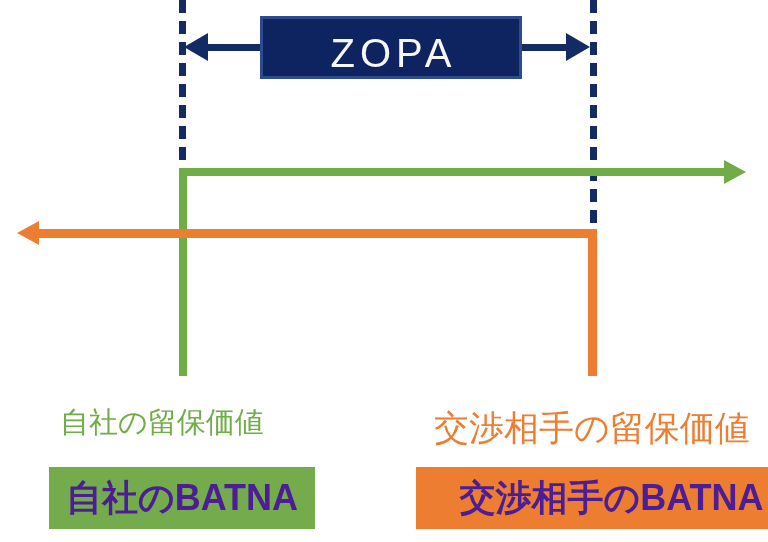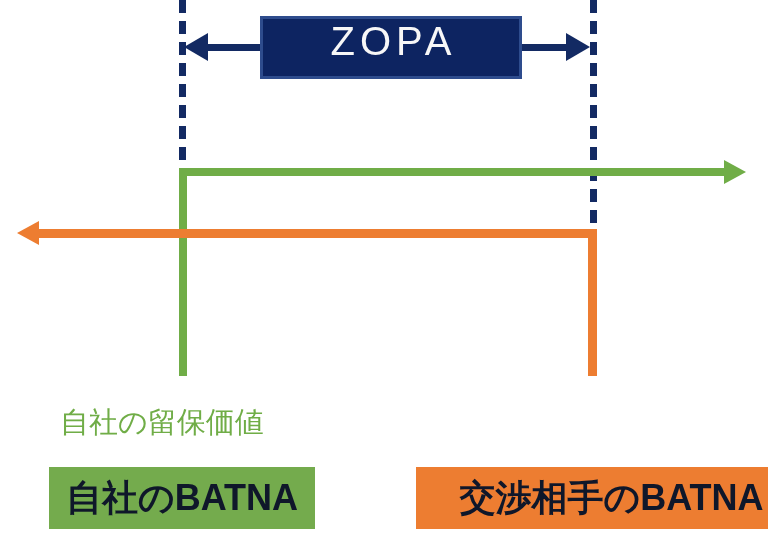--- a/index.html
+++ b/index.html
@@ -12,21 +12,21 @@
     position:absolute; width:7px; top:0;
     background:repeating-linear-gradient(180deg,#132a63 0 13px,transparent 13px 21px);
   }
   .dash-left  { left:179px; height:170px; }
   .dash-right { left:590px; height:231px; }
 
   
   .zopa-box {
     position:absolute; left:260px; top:16px; width:251px; height:57px;
     background:#0d2461; border:3px solid #2e4c8d;
-    display:flex; align-items:flex-start; justify-content:center;
+    display:flex; align-items:flex-end; justify-content:center;
     color:#f7f7f7; font-size:40px; letter-spacing:5px; padding-left:5px;
   }
 
   
   .navy-hline { position:absolute; left:202px; top:44px; width:366px; height:7px; background:#132a63; }
   .ah { position:absolute; width:0; height:0; }
   .ah-navy-left  { left:184px; top:33px; border-top:14px solid transparent; border-bottom:14px solid transparent; border-right:24px solid #132a63; }
   .ah-navy-right { left:566px; top:33px; border-top:14px solid transparent; border-bottom:14px solid transparent; border-left:24px solid #132a63; }
 
   
@@ -41,21 +41,21 @@
 
   
   .res-label { position:absolute; font-weight:normal; white-space:nowrap; }
   .res-green  { left:60px;  top:403px; font-size:29px; color:#70ad47; }
   .res-orange { left:434px; top:405px; font-size:35px; color:#ed7d31; }
 
   
   .batna-box {
     position:absolute; top:467px; height:62px;
     display:flex; align-items:center; justify-content:center;
-    color:#0f172a; font-weight:bold; font-size:36px; white-space:nowrap;
+    color:#4c1d95; font-weight:bold; font-size:36px; white-space:nowrap;
   }
   .batna-green  { left:49px;  width:266px; background:#74ab4d; }
   .batna-orange { left:416px; width:391px; background:#ed7d31; }
 </style>
 </head>
 <body>
 
 <div class="canvas">
 
   <div class="dash-line dash-left"></div>
@@ -71,20 +71,21 @@
 
   <div class="green-hline"></div>
   <div class="ah ah-green-right"></div>
   <div class="green-vline"></div>
 
   <div class="orange-hline"></div>
   <div class="ah ah-orange-left"></div>
   <div class="orange-vline"></div>
 
   <div class="res-label res-green">自社の留保価値</div>
+  <div class="res-label res-orange">交渉相手の留保価値</div>
 
   <div class="batna-box batna-green">
     <span>自社のBATNA</span>
   </div>
   <div class="batna-box batna-orange">
     <span>交渉相手のBATNA</span>
   </div>
 
 </div>
 

